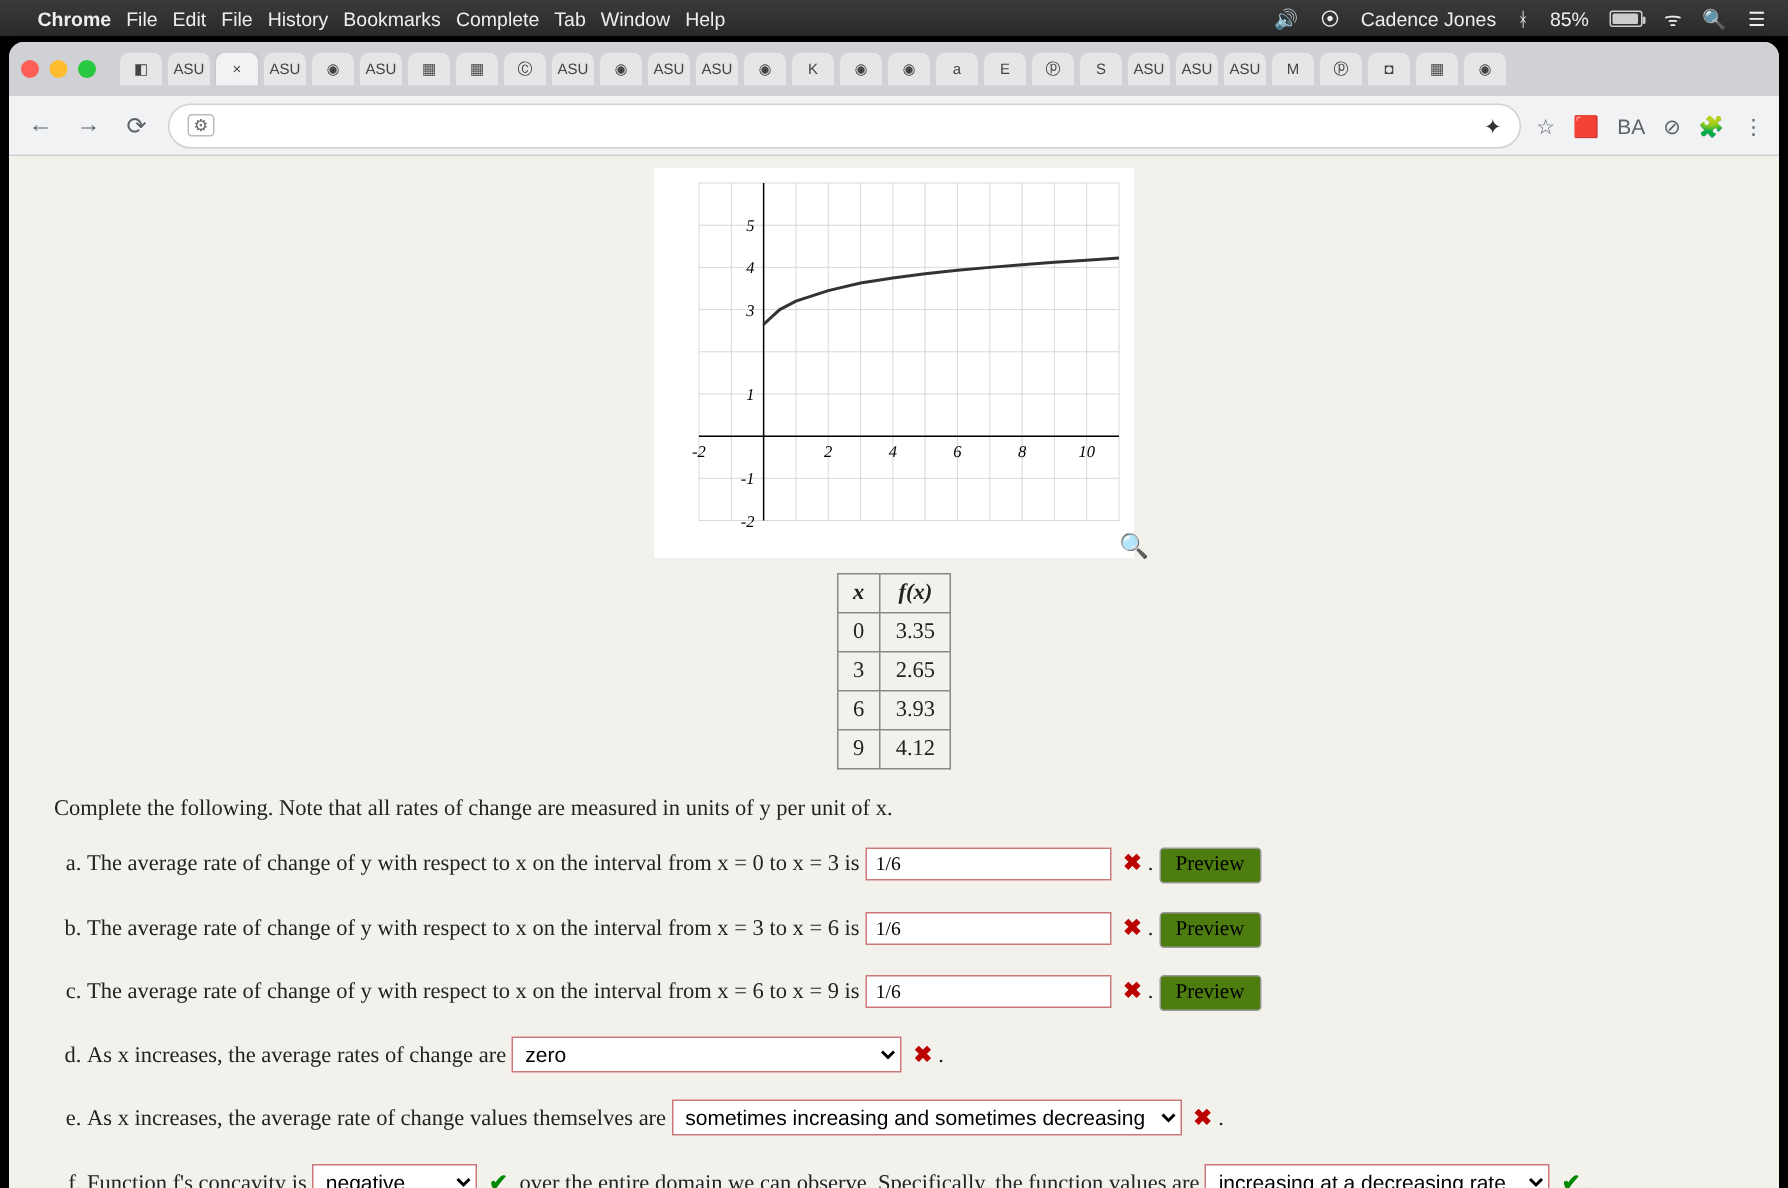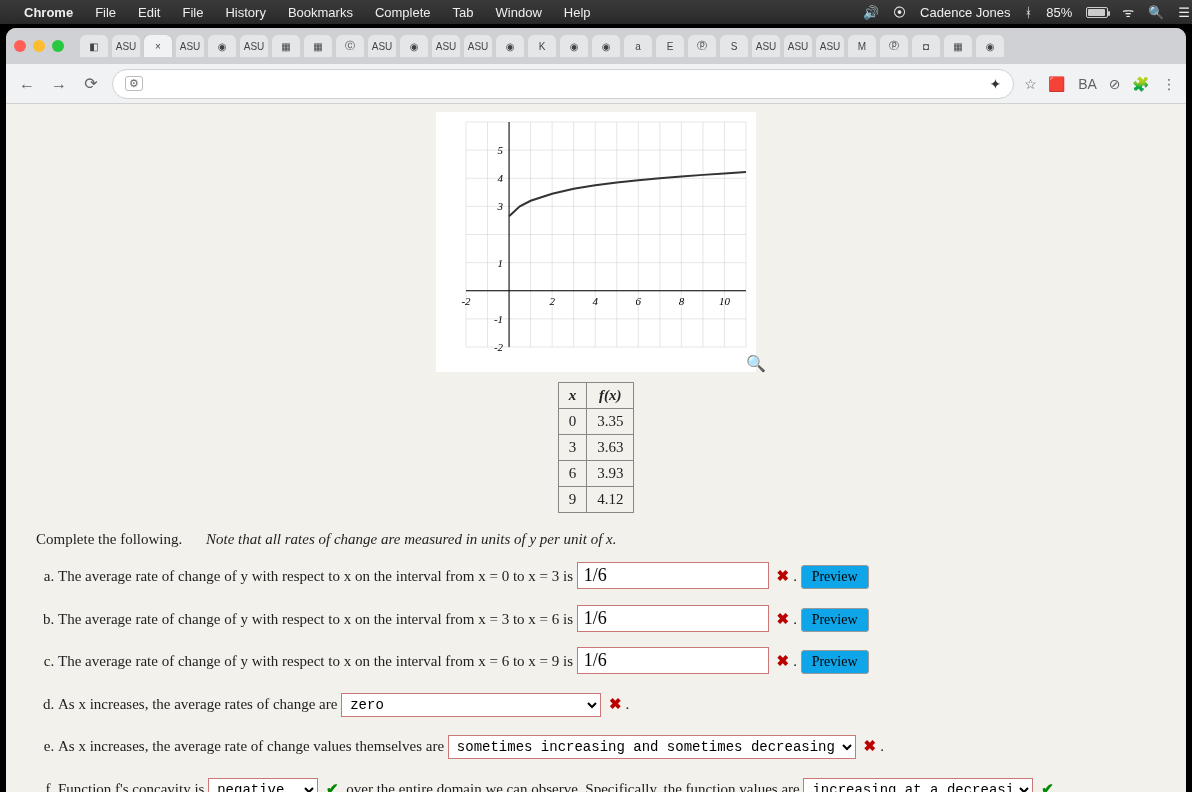--- a/index.html
+++ b/index.html
@@ -11,23 +11,23 @@
     overflow: hidden;
     font-size: 13px;
   }
   
   .menubar {
     height: 24px;
     background: linear-gradient(#3a3a3a, #2a2a2a);
     color: #eee;
     display: flex;
     align-items: center;
-    padding: 0 2px;
+    padding: 0 15px;
     font-size: 13px;
-    gap: 22px;
+    gap: 10px;
   }
   .menubar .right { margin-left: auto; display: flex; gap: 14px; align-items: center; }
   .apple { font-size: 14px; }
   .battery { display:inline-block; width:22px; height:11px; border:1px solid #ccc; border-radius:2px; position:relative;}
   .battery::after{content:"";position:absolute;right:-3px;top:3px;width:2px;height:5px;background:#ccc;border-radius:1px;}
   .battery .fill{position:absolute;left:1px;top:1px;bottom:1px;width:85%;background:#ccc;border-radius:1px;}
   
   .chrome-window {
     background: #dedfe1;
     border-radius: 10px 10px 0 0;
@@ -61,29 +61,29 @@
   .omnibox .site-chip{font-size:11px;border:1px solid #bbb;border-radius:3px;padding:0 3px;color:#666;}
   .toolbar-right{display:flex;gap:12px;align-items:center;color:#5f6368;font-size:14px;}
   
   .viewport{flex:1;background:#f3f1ec;overflow:auto;position:relative;}
   .page{padding: 8px 30px 30px 30px; color:#222;font-family: Georgia, 'Times New Roman', serif; font-size:15px;}
   .graph-wrap{display:flex;justify-content:center;margin-bottom:10px;}
   svg.graph{background:#fff;}
   .ftable{margin:6px auto 18px auto;border-collapse:collapse;}
   .ftable td,.ftable th{border:1px solid #888;padding:4px 10px;text-align:center;font-family:Georgia,serif;font-size:15px;}
   .instr{margin:6px 0 14px 0;}
-  .instr .note{font-style:italic;margin-left:20px;}
+  .instr .note{}
   .qlist{padding-left:22px;}
   .qlist li{margin:14px 0;line-height:1.9;}
-  input.ans{border:1px solid #c77;background:#fff;padding:2px 6px;font-size:18px;width:192px;font-family:inherit;}
-  select.ans{border:1px solid #c77;background:#fff;padding:2px 4px;font-size:14px;font-family:Liberation Mono, monospace;}
+  input.ans{border:1px solid #c77;background:#fff;padding:2px 6px;font-size:13px;width:164px;font-family:inherit;}
+  select.ans{border:1px solid #c77;background:#fff;padding:2px 4px;font-size:14px;font-family:Liberation Sans, sans-serif;}
   select.ans.wide{width:260px;}
-  select.ans.xwide{width:408px;}
+  select.ans.xwide{width:340px;}
   .xmark{color:#b00;font-weight:bold;margin:0 4px;}
-  button.prev{background:#0ea5e9;border:1px solid #999;border-radius:3px;padding:3px 10px;font-size:14px;cursor:pointer;font-family:inherit;}
+  button.prev{background:#4d7c0f;border:1px solid #999;border-radius:3px;padding:3px 10px;font-size:14px;cursor:pointer;font-family:inherit;}
   .mag{position:absolute;font-size:16px;color:#666;}
 </style>
 </head>
 <body>
 
 <div class="menubar">
   <span class="apple"></span>
   <b>Chrome</b>
   <span>File</span>
   <span>Edit</span>
@@ -222,21 +222,21 @@
           <th><i>f(x)</i></th>
         </tr>
         </tbody>
           <tbody id="ftbody">
             <tr>
               <td>0</td>
               <td>3.35</td>
             </tr>
             <tr>
               <td>3</td>
-              <td>3.63</td>
+              <td>2.65</td>
             </tr>
             <tr>
               <td>6</td>
               <td>3.93</td>
             </tr>
             <tr>
               <td>9</td>
               <td>4.12</td>
             </tr>
           </tbody>

